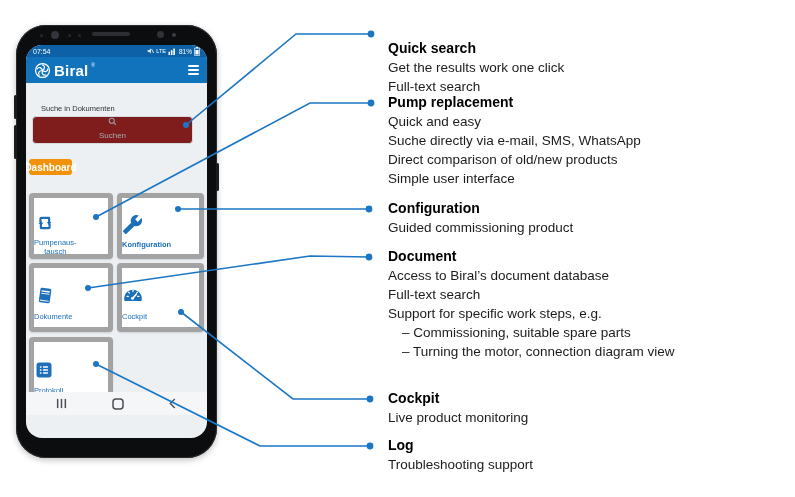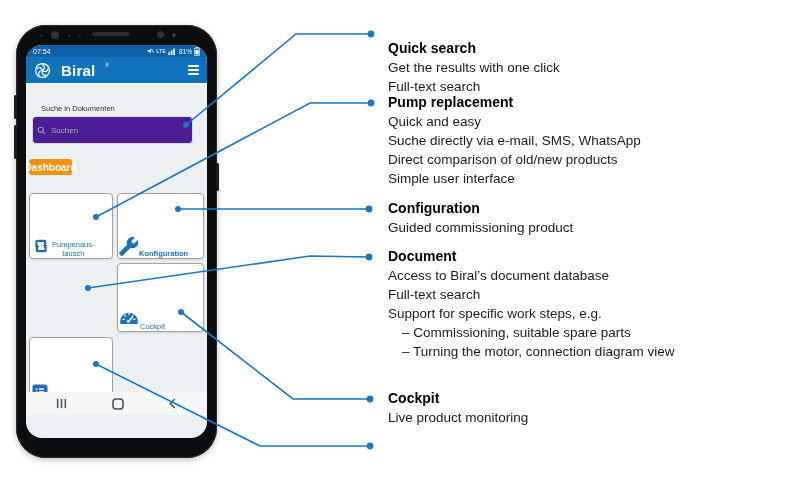--- a/index.html
+++ b/index.html
@@ -32,46 +32,46 @@
     padding:0 7px; font-size:7px;
   }
   .status-right { margin-left:auto; display:flex; align-items:center; gap:2px; }
   .status-right svg { display:block; }
   .status-pct { font-size:6.5px; }
 
   .app-header {
     position:absolute; left:0; top:12px; width:100%; height:26px;
     background:#1273bd; display:flex; align-items:center; padding:0 8px;
   }
-  .brand { display:flex; align-items:center; gap:10px; color:#fff; }
+  .brand { display:flex; align-items:center; gap:3px; color:#fff; }
   .brand-text { font-size:15px; font-weight:bold; letter-spacing:.2px; }
   .brand-reg { font-size:5px; vertical-align:top; position:relative; top:-5px; }
   .hamburger { margin-left:auto; display:flex; flex-direction:column; gap:2px; cursor:pointer; }
   .hamburger span { display:block; width:11px; height:1.8px; background:#fff; border-radius:1px; }
 
   .content { position:absolute; left:0; top:38px; width:100%; height:332px; }
 
   .search-label { position:absolute; left:7px; top:21px; font-size:7.5px; color:#2e3338;margin-left:8px; }
   .search-box {
     position:absolute; left:6px; top:33px; width:161px; height:28px;
-    background:#4c1d95; border:1px solid #d6dade; border-radius:4px;
-    display:flex; align-items:center; padding:0 4px; gap:5px;
+    background:#7f1d1d; border:1px solid #d6dade; border-radius:4px;
+    display:flex; align-items:center; padding:0 12px; gap:5px;flex-direction:column;
   }
   .search-ph { font-size:8px; color:#a6acb2; }
 
   .dash-btn {
     position:absolute; left:3px; top:76px; width:43px; height:16px;
     background:#f2920a; border-radius:3px; color:#fff; font-weight:bold;
     font-size:10px; display:flex; align-items:center; justify-content:center;
   }
 
   .tile {
     position:absolute; background:#fff; border-radius:4px;
-    box-shadow:0 1px 2px rgba(40,60,80,.16); border:1px solid #a3a3a3;
-    display:flex; flex-direction:row; align-items:flex-end;
+    box-shadow:0 1px 2px rgba(40,60,80,.16); border:5px solid #a3a3a3;
+    display:flex; flex-direction:column; align-items:flex-start;
   }
   .tile-icon { margin-top:14px; height:24px; display:flex; align-items:center; justify-content:center; }
   .tile-label { margin-top:4px; font-size:7.5px; color:#1c6fb8; text-align:center; line-height:9px; }
   .t1 { left:3px;  top:110px; width:84px; height:66px; }
   .t2 { left:91px; top:110px; width:87px; height:66px;font-weight:bold; }
   .t3 { left:3px;  top:180px; width:84px; height:69px; }
   .t4 { left:91px; top:180px; width:87px; height:69px; }
   .t5 { left:3px;  top:254px; width:84px; height:68px; }
   .t3 .tile-icon, .t4 .tile-icon, .t5 .tile-icon { margin-top:16px; }
 
@@ -191,20 +191,35 @@
           <span class="tile-icon">
             <svg width="21" height="21" viewBox="0 0 24 24">
               <path transform="scale(-1,1) translate(-24,0)" fill="#1c6fb8" d="M22.7 19l-9.1-9.1c.9-2.3.4-5-1.5-6.9-2-2-5-2.4-7.4-1.3L9 6 6 9 1.6 4.7C.4 7.1.9 10.1 2.9 12.1c1.9 1.9 4.6 2.4 6.9 1.5l9.1 9.1c.4.4 1 .4 1.4 0l2.3-2.3c.5-.4.5-1.1.1-1.4z"></path>
             </svg>
           </span>
           <span class="tile-label">
               <div class="">Konfiguration</div>
             </span>
         </div>
 
+        <div class="tile t3">
+          <span class="tile-icon">
+            <svg width="22" height="22" viewBox="0 0 24 24">
+              <g transform="rotate(8 12 12)">
+                <rect x="6" y="3.5" width="12" height="16" rx="1.8" fill="#1c6fb8"></rect>
+                <rect x="7.5" y="6.2" width="9" height="1.6" fill="#fff"></rect>
+                <rect x="7.5" y="9" width="9" height="1.1" fill="#fff" opacity=".9"></rect>
+                <rect x="7" y="16.6" width="10" height="1.2" rx=".6" fill="#fff" opacity=".85"></rect>
+              </g>
+            </svg>
+          </span>
+          <span class="tile-label">
+              <div class="">Dokumente</div>
+            </span>
+        </div>
 
         <div class="tile t4">
           <span class="tile-icon">
             <svg width="22" height="22" viewBox="0 0 24 24">
               <path d="M2.8 17.5 A 9.6 9.6 0 1 1 21.2 17.5 Z" fill="#1c6fb8"></path>
               <g stroke="#fff" stroke-width="1.2" stroke-linecap="round">
                 <line x1="5.4" y1="12.4" x2="7" y2="12.4"></line>
                 <line x1="7.1" y1="7.8" x2="8.2" y2="8.9"></line>
                 <line x1="12" y1="5.6" x2="12" y2="7.2"></line>
                 <line x1="16.9" y1="7.8" x2="15.8" y2="8.9"></line>
@@ -282,21 +297,21 @@
       <circle cx="181" cy="312" r="3"></circle>
         <circle cx="370" cy="399" r="3.4"></circle>
       <circle cx="96" cy="364" r="3"></circle>
         <circle cx="370" cy="446" r="3.4"></circle>
     </g>
   </svg>
 
   <div class="ann a1">
     <div class="ann-title">Quick search</div>
     <div>
-        <div class="ann-line">Get the results with one click</div>
+        <div class="ann-line">Get the results work one click</div>
         <div class="ann-line">Full-text search</div>
       </div>
   </div>
   <div class="ann a2">
     <div class="ann-title">Pump replacement</div>
     <div>
         <div class="ann-line">Quick and easy</div>
         <div class="ann-line">Suche directly via e-mail, SMS, WhatsApp</div>
         <div class="ann-line">Direct comparison of old/new products</div>
         <div class="ann-line">Simple user interface</div>
@@ -317,14 +332,20 @@
         <div class="ann-line indent">– Commissioning, suitable spare parts</div>
         <div class="ann-line indent">– Turning the motor, connection diagram view</div>
       </div>
   </div>
   <div class="ann a5">
     <div class="ann-title">Cockpit</div>
     <div>
         <div class="ann-line">Live product monitoring</div>
       </div>
   </div>
+  <div class="ann a6">
+    <div class="ann-title">Log</div>
+    <div>
+        <div class="ann-line">Troubleshooting support</div>
+      </div>
+  </div>
 
 </div>
 
 </body></html>

